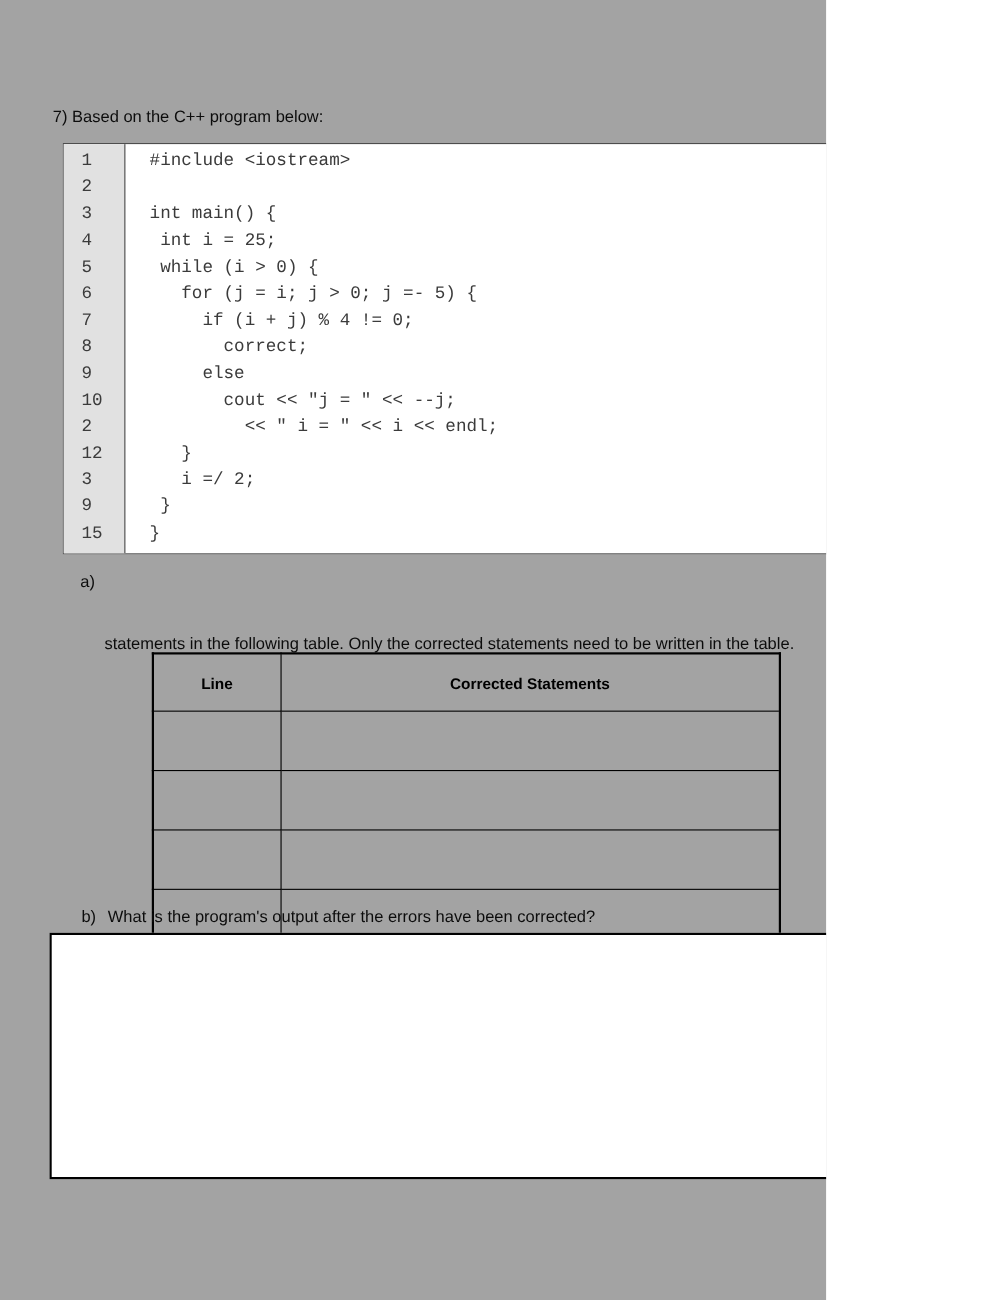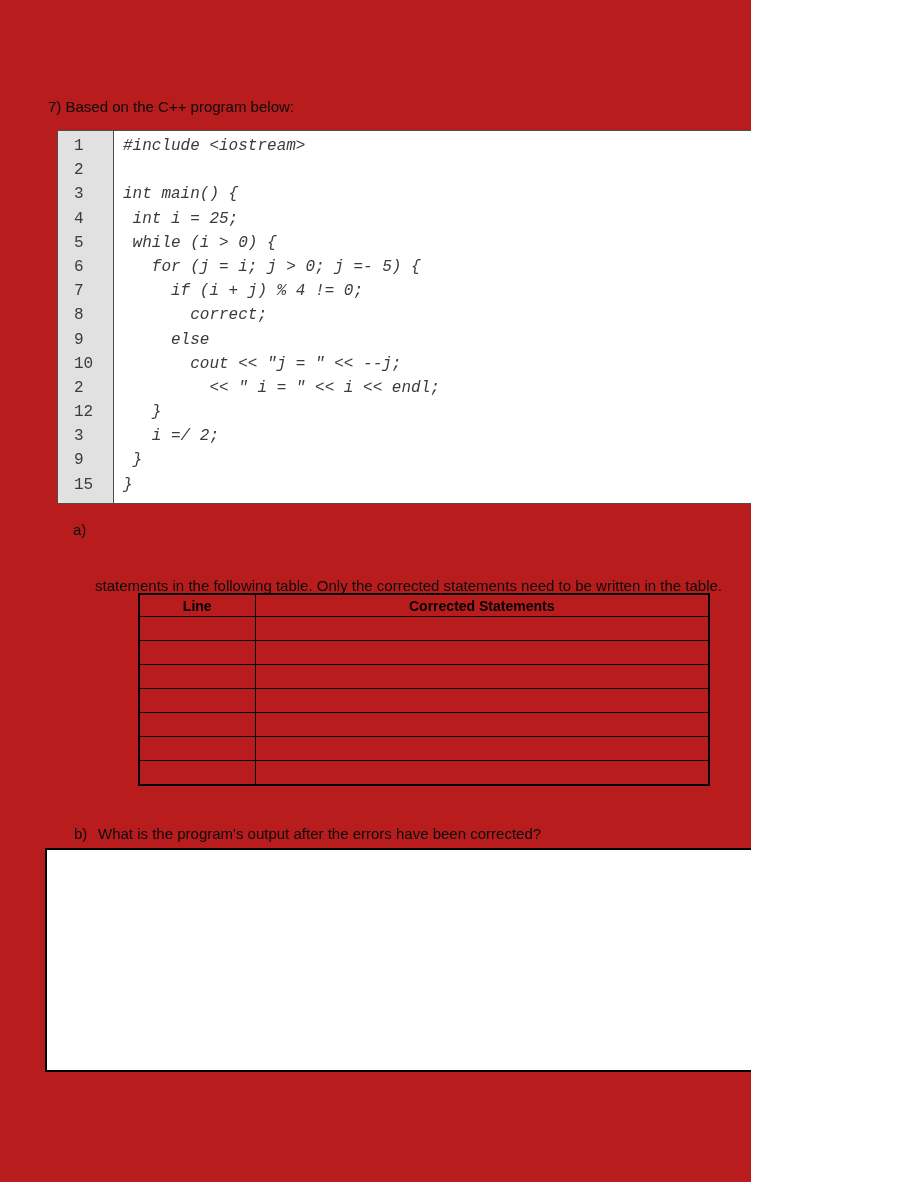--- a/index.html
+++ b/index.html
@@ -2,21 +2,21 @@
 <html><head>
 <meta charset="utf-8">
 <style>
   html, body { margin:0; padding:0; }
   body {
     width:913px; height:1182px;
     background:#ffffff;
     font-family:"Liberation Sans", sans-serif;
     color:#111111;
   }
-  .page { position:relative; width:751px; height:1182px; background:#b91c1c; overflow:hidden; }
+  .page { position:relative; width:751px; height:1182px; background:#a3a3a3; overflow:hidden; }
 
   .q-title {
     position:absolute; left:48px; top:98px;
     font-size:15px; color:#0c0c0c;
   }
 
   
   .code-box {
     position:absolute; left:57px; top:130px;
     width:762px; height:372px;
@@ -32,21 +32,21 @@
   .code-lines { position:absolute; left:0; top:3px; width:100%; }
   .code-line {
     display:flex; height:24.2px; line-height:24.2px;
     font-family:"Liberation Mono", monospace;
     font-size:16px; color:#3b3b3b;
   }
   .code-line .ln {
     width:56px; flex:none; box-sizing:border-box;
     padding-left:16px;
   }
-  .code-line .ct { padding-left:9px; white-space:pre;font-style:italic; }
+  .code-line .ct { padding-left:22px; white-space:pre; }
 
   
   .part-marker { position:absolute; font-size:15px; color:#0c0c0c; }
   .a-marker { left:73px; top:521px; }
   .a-line1 {
     position:absolute; left:95px; top:521px; width:705px;
     font-size:15px; text-align:justify; text-align-last:justify;
     white-space:normal; color:#0c0c0c;
   }
   .a-line2 {
@@ -54,21 +54,21 @@
     font-size:15px; color:#0c0c0c;
   }
 
   
   table.correction {
     position:absolute; left:138px; top:593px;
     width:572px; border-collapse:collapse; table-layout:fixed;
     border:2px solid #000;
   }
   table.correction th, table.correction td {
-    border:1.5px solid #000; padding:0; margin:0;
+    border:1.5px solid #000; padding:15px; margin:0;
   }
   table.correction th {
     height:21px; font-size:14px; font-weight:bold;
     text-align:center; vertical-align:middle; color:#000;
   }
   table.correction td { height:23px; }
   .col-line { width:116px; }
 
   
   .b-marker { left:74px; top:825px; }

